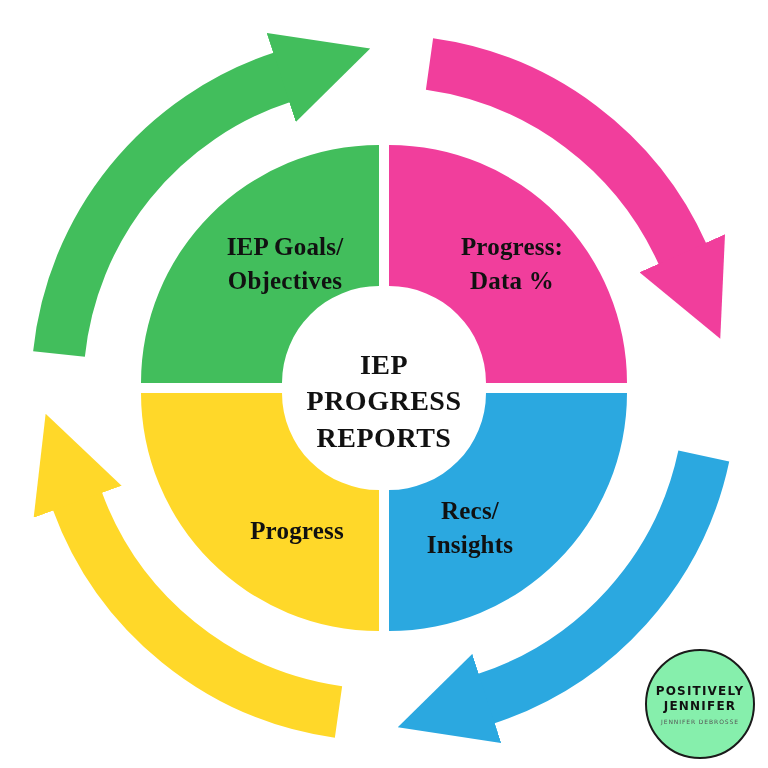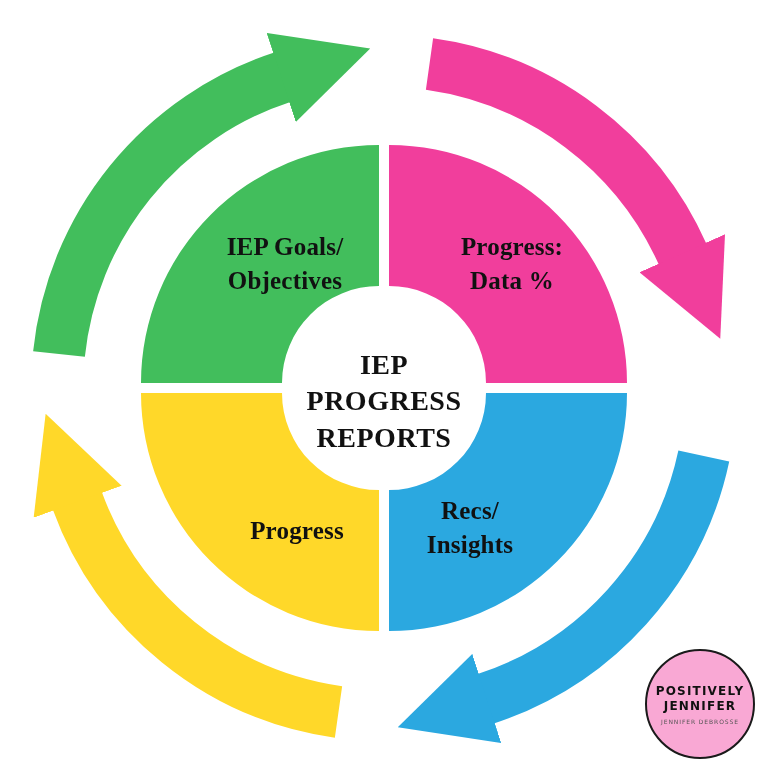--- a/index.html
+++ b/index.html
@@ -31,21 +31,21 @@
     letter-spacing: 0.5px;
   }
   .logo {
     position: absolute;
     left: 645px;
     top: 649px;
     width: 110px;
     height: 110px;
     border: 2px solid #1a1a1a;
     border-radius: 50%;
-    background: #f9a8d4;
+    background: #86efac;
     display: flex;
     flex-direction: column;
     align-items: center;
     justify-content: center;
     text-align: center;
     box-sizing: border-box;
   }
   .logo .brand {
     display: block;
     font-weight: 700;

